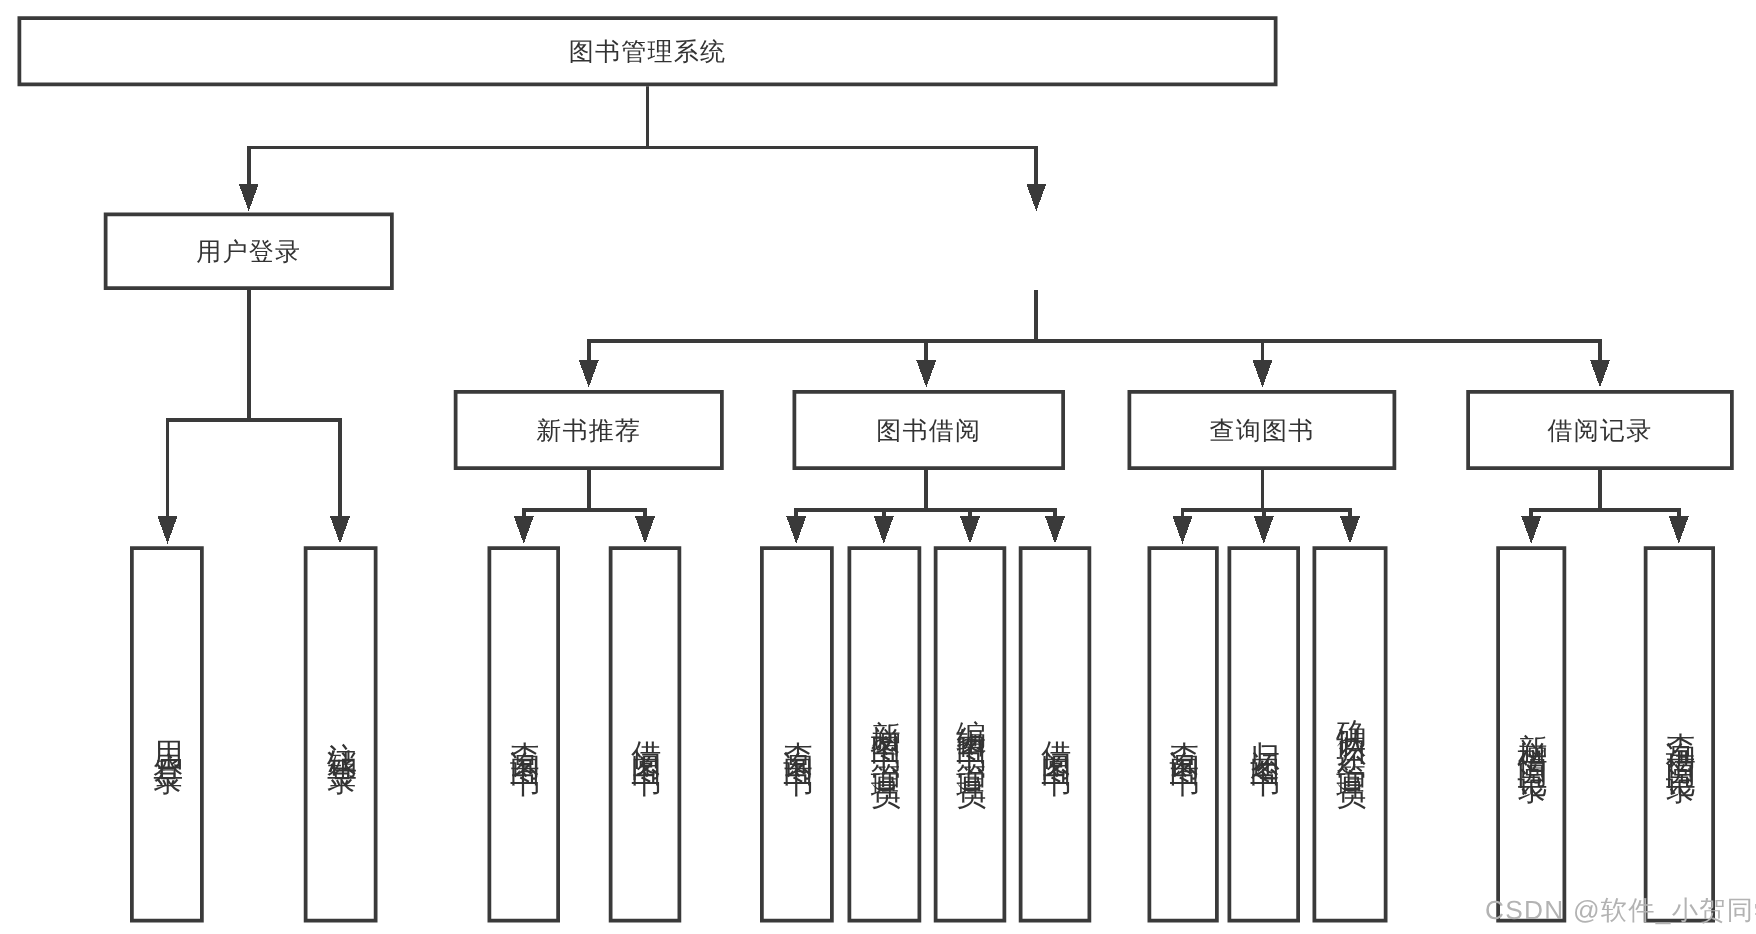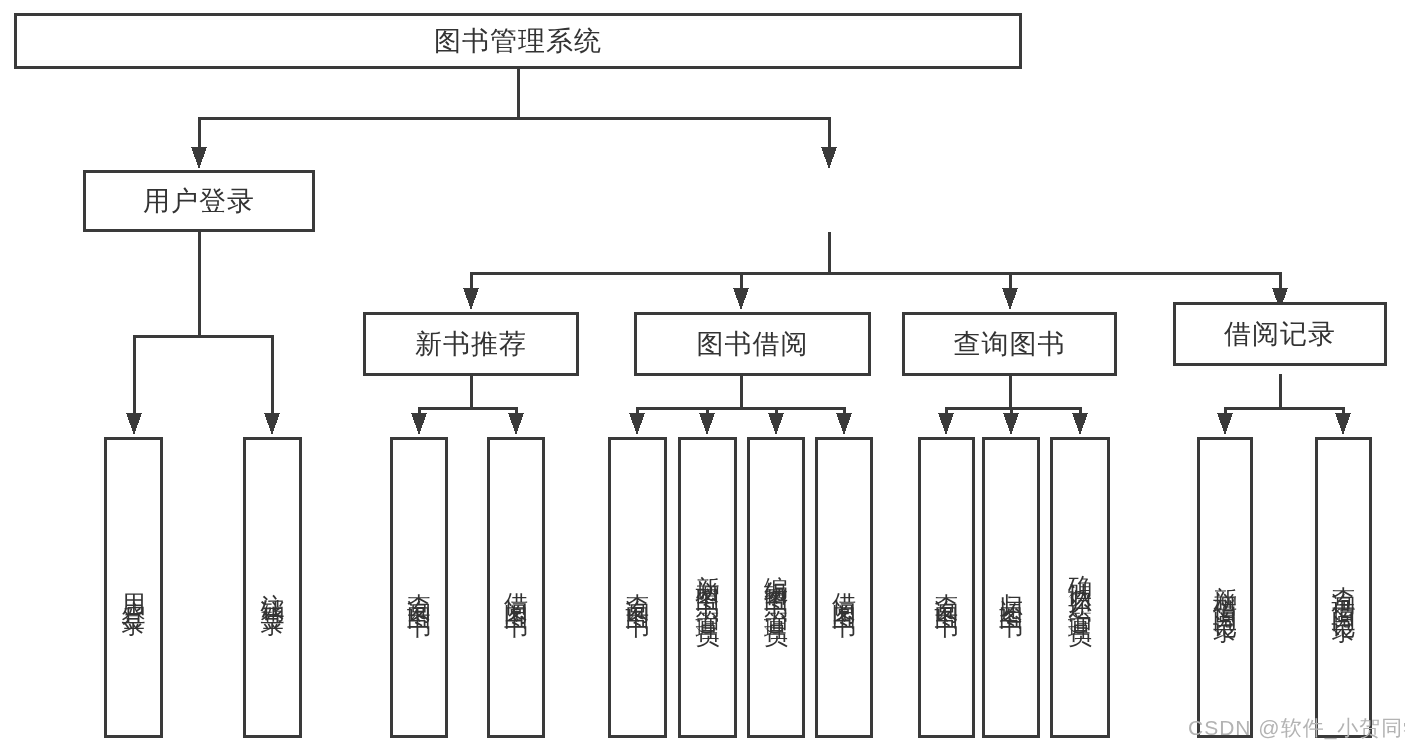--- a/index.html
+++ b/index.html
@@ -15,21 +15,21 @@
     position:absolute;
     box-sizing:border-box;
     border:3px solid #3a3a3a;
     background:#ffffff;
     display:flex;
     align-items:center;
     justify-content:center;
     color:#333333;
   }
   .h-label {
-    font-size:27px;
+    font-size:20px;
     letter-spacing:1px;
     white-space:nowrap;
     font-family:Liberation Serif, serif;
   }
   .v-box { width:59px; top:437px; height:301px; }
   .v-label {
     writing-mode:vertical-rl;
     text-orientation:mixed;
     font-size:24px;
     letter-spacing:7px;
@@ -123,27 +123,27 @@
     <span class="h-label">图书管理系统</span>
   </div>
 
   <div class="box" style="left:83px; top:170px; width:232px; height:62px;">
     <span class="h-label">用户登录</span>
   </div>
 
   <div class="box" style="left:363px; top:312px; width:216px; height:64px;">
     <span class="h-label">新书推荐</span>
   </div>
-  <div class="box" style="left:634px; top:312px; width:237px; height:64px;">
+  <div class="box" style="left:634px; top:312px; width:218px; height:64px;">
     <span class="h-label">图书借阅</span>
   </div>
   <div class="box" style="left:902px; top:312px; width:215px; height:64px;">
     <span class="h-label">查询图书</span>
   </div>
-  <div class="box" style="left:1173px; top:302px; width:214px; height:64px;">
+  <div class="box" style="left:1173px; top:312px; width:214px; height:64px;">
     <span class="h-label">借阅记录</span>
   </div>
 
   <div class="box v-box" style="left:104px;">
     <span class="v-label">用户登录</span>
   </div>
   <div class="box v-box" style="left:243px;">
     <span class="v-label">注销登录</span>
   </div>
 

